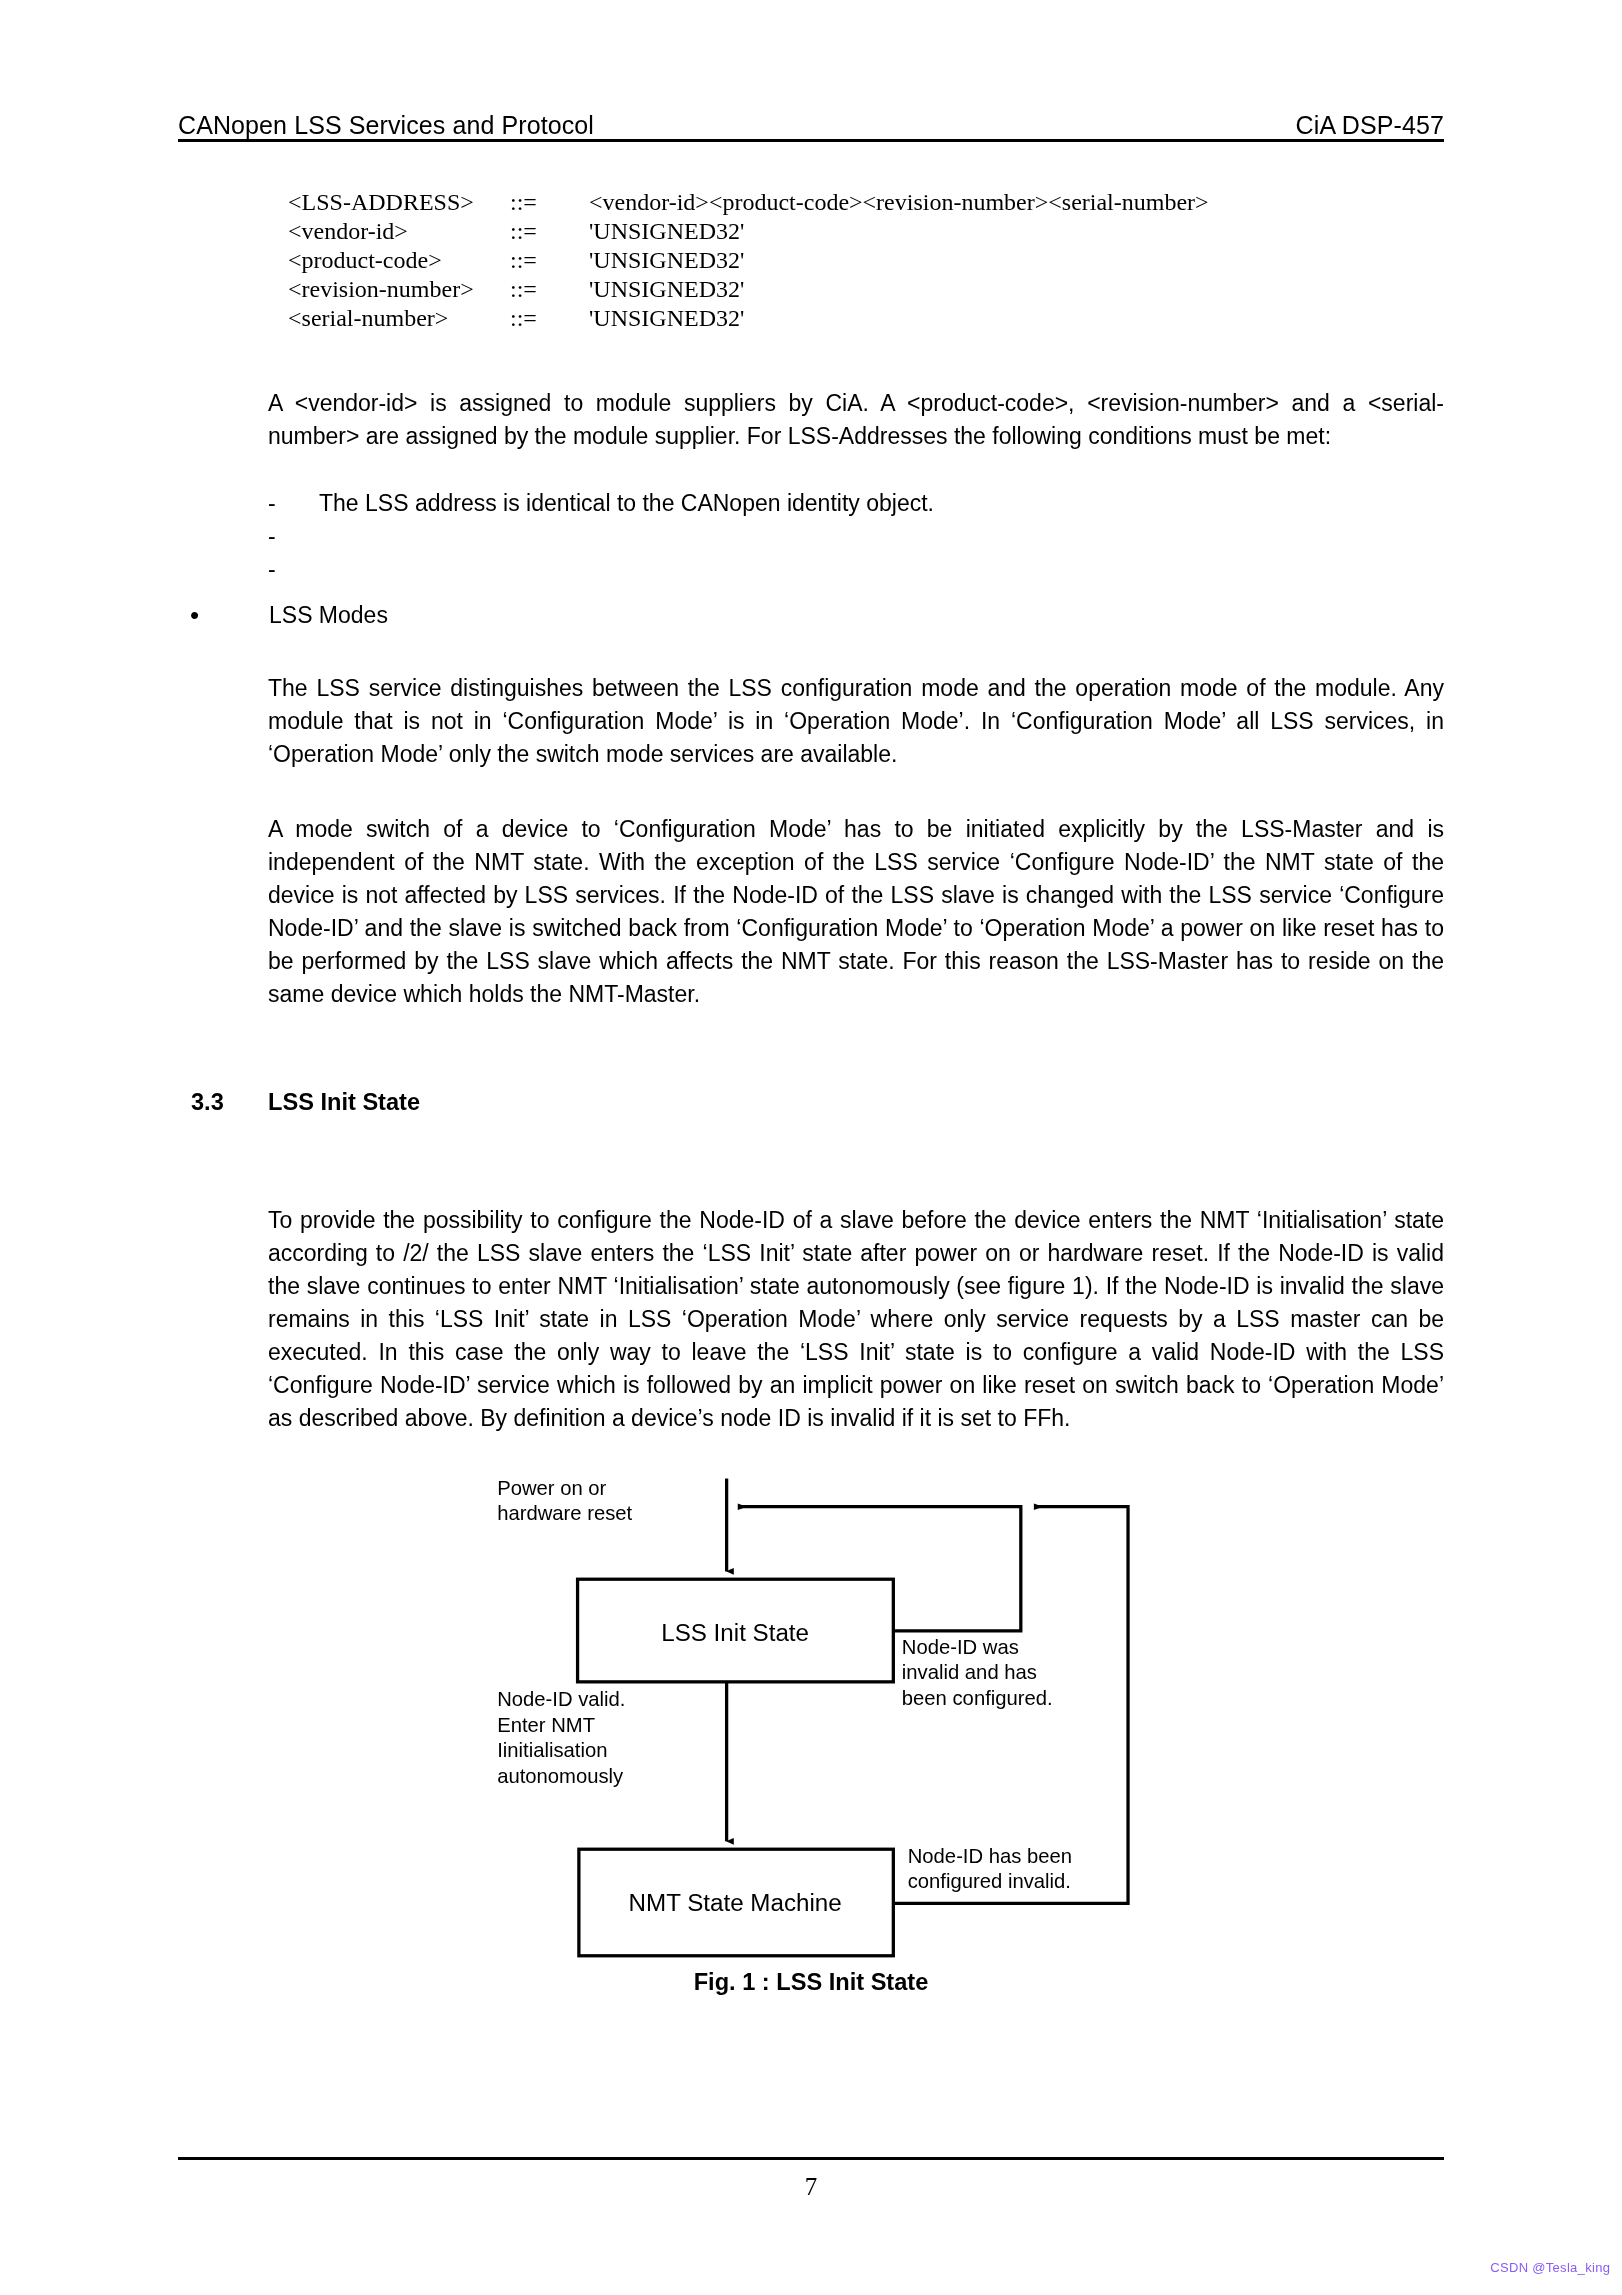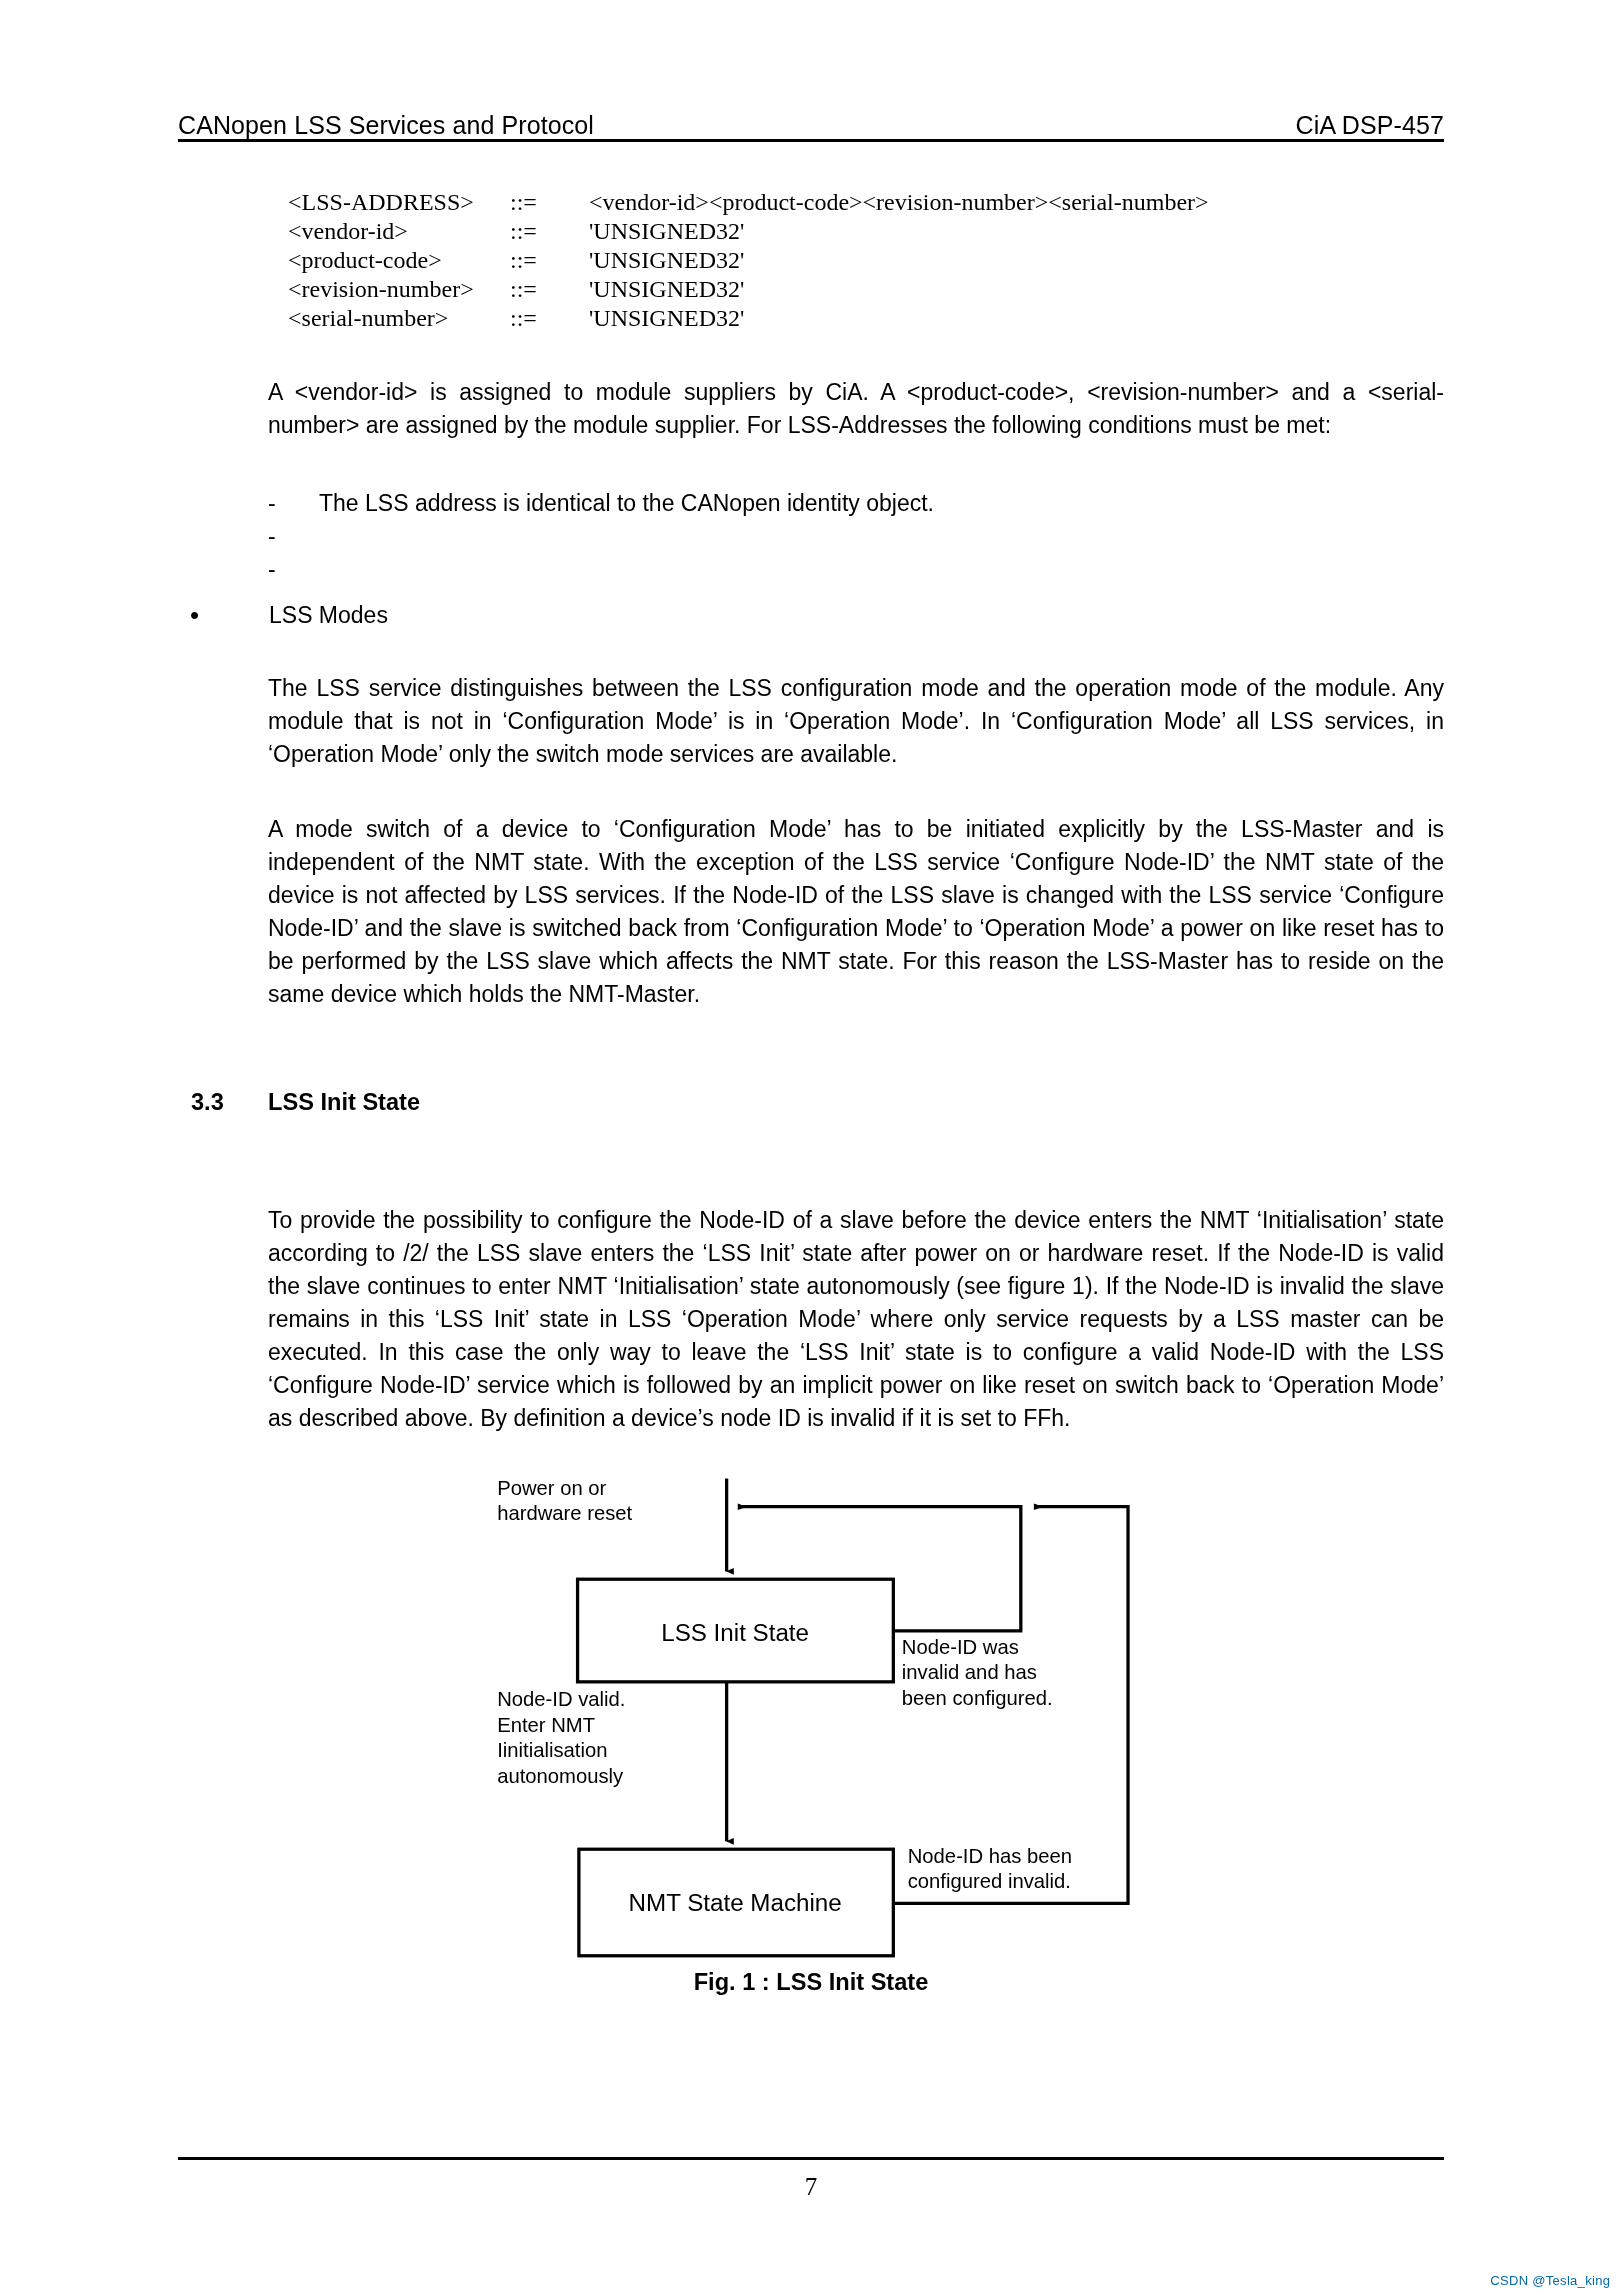--- a/index.html
+++ b/index.html
@@ -164,23 +164,23 @@
     top: 2172px;
     width: 1266px;
     text-align: center;
     font-family: "Liberation Serif", serif;
     font-size: 25px;
     line-height: 30px;
   }
   .watermark {
     position: absolute;
     right: 11.8px;
-    bottom: 7px;
+    bottom: 20px;
     font-size: 13px;
-    color: #0369a1;
+    color: #8b5cf6;
     letter-spacing: 0.3px;
     margin-left: 16px;
   }
 </style>
 </head>
 <body>
 
 <div class="page">
 
   <div class="header">
@@ -210,21 +210,21 @@
       <span class="bnf-op">::=</span>
       <span class="bnf-rhs">'UNSIGNED32'</span>
     </div>
     <div class="bnf-row">
       <span class="bnf-lhs">&lt;serial-number&gt;</span>
       <span class="bnf-op">::=</span>
       <span class="bnf-rhs">'UNSIGNED32'</span>
     </div>
   </div>
 
-  <div class="body-col" style="top:376px;">
+  <div class="body-col" style="top:387px;">
     <p class="para last-line-natural">A &lt;vendor-id&gt; is assigned to module suppliers by CiA. A &lt;product-code&gt;, &lt;revision-number&gt; and a &lt;serial-number&gt; are assigned by the module supplier. For LSS-Addresses the following conditions must be met:</p>
   </div>
 
   <div class="dash-list" style="top:487px;">
     <div class="dash-item">
       <span class="dash-mark">-</span>
       <span>The LSS address is identical to the CANopen  identity object.</span>
     </div>
     <div class="dash-item">
       <span class="dash-mark">-</span>

